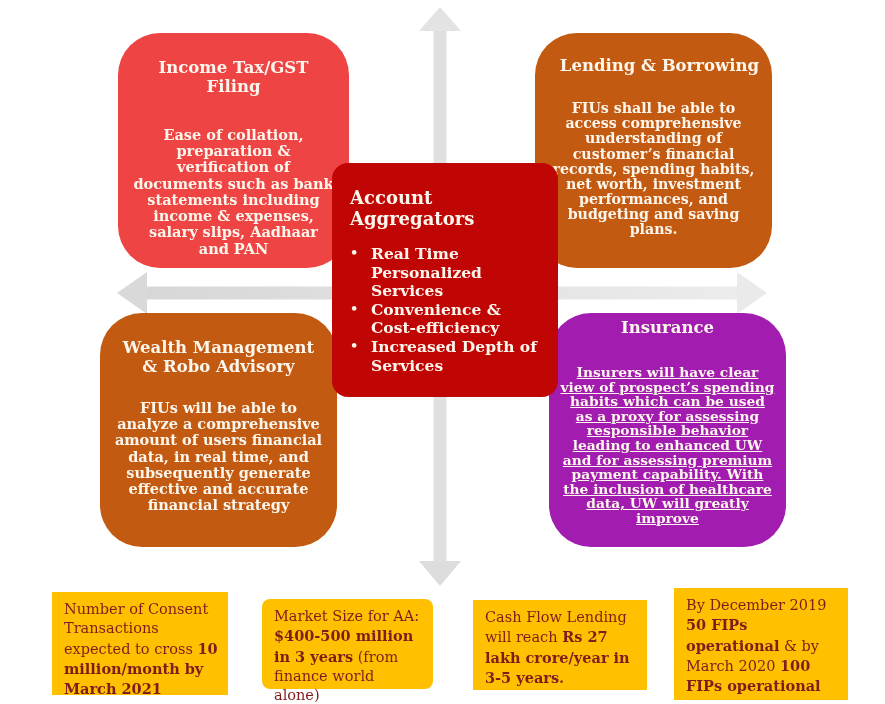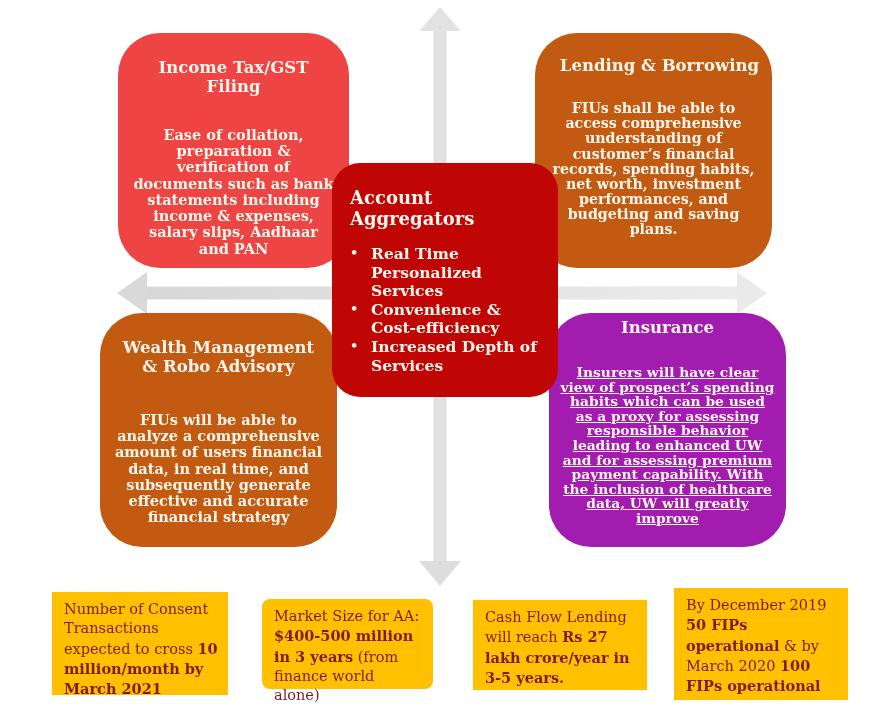--- a/index.html
+++ b/index.html
@@ -13,27 +13,27 @@
     box-sizing:border-box;text-align:center;font-weight:bold;
   }
   .qbox .qtitle{font-size:16.5px;line-height:1.15;}
   .qbox .qbody{font-size:14.5px;line-height:1.12;}
   .box-tl{left:112px;top:33px;width:231px;height:235px;padding:26px 14px 0 14px;}
   .box-tl .qtitle{margin-bottom:30px;}
   .box-tr{left:535px;top:33px;width:237px;height:235px;padding:24px 13px 0 13px;}
   .box-tr .qtitle{margin-bottom:25px;text-align:right;}
   .box-tr .qbody{font-size:14.2px;line-height:1.07;}
   .box-bl{left:100px;top:313px;width:237px;height:234px;padding:26px 13px 0 13px;}
-  .box-bl .qtitle{margin-bottom:35px;}
+  .box-bl .qtitle{margin-bottom:23px;}
   .box-br{left:549px;top:313px;width:237px;height:234px;padding:6px 11px 0 11px;}
   .box-br .qtitle{margin-bottom:27px;}
   .box-br .qbody{font-size:13.8px;line-height:1.06;text-decoration:underline;}
   .center-box{
     position:absolute;z-index:3;left:332px;top:163px;width:226px;height:234px;
-    border-radius:28px;color:#FDF6EC;box-sizing:border-box;
+    border-radius:16px;color:#FDF6EC;box-sizing:border-box;
     padding:24px 16px 0 18px;font-weight:bold;text-align:left;
   }
   .center-box .ctitle{font-size:18px;margin-bottom:16px;}
   .bullets{list-style:none;margin:0;padding:0;}
   .bullets li{display:flex;font-size:15.5px;line-height:1.2;}
   .bullets .dot{width:11px;flex:0 0 11px;margin-right:10px;font-size:13px;}
   .stat{
     position:absolute;z-index:2;background:#FFC000;color:#7f1d1d;
     box-sizing:border-box;padding:8px 10px 8px 12px;
     font-size:14.5px;line-height:1.33;text-align:left;

